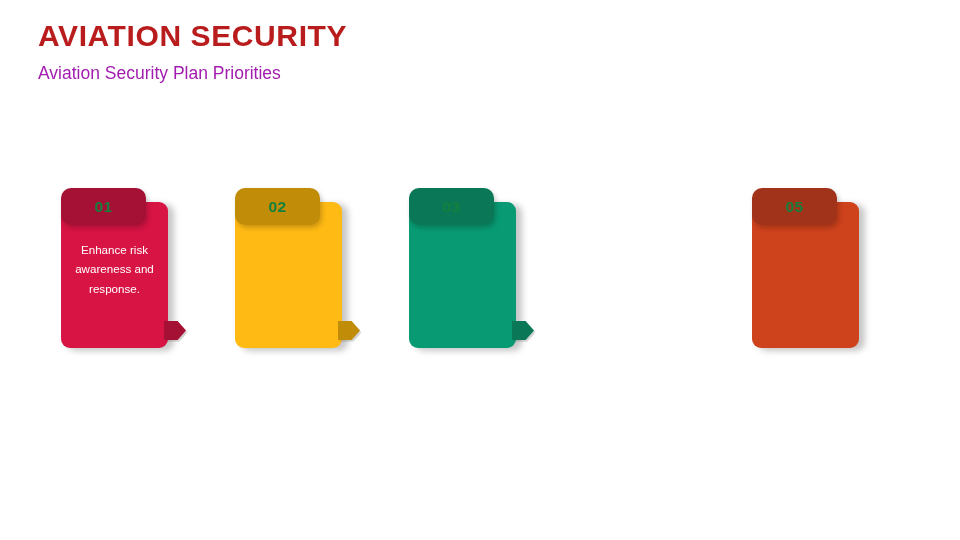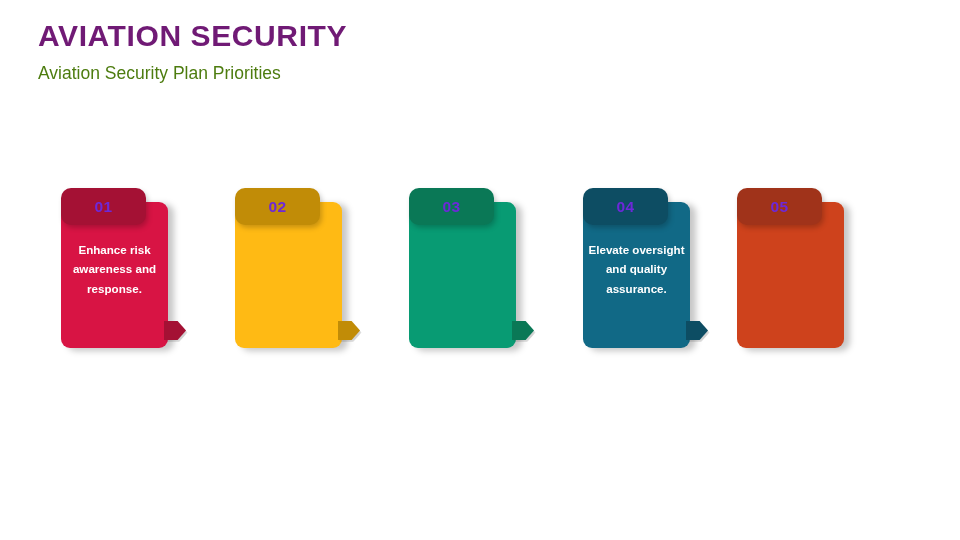--- a/index.html
+++ b/index.html
@@ -23,30 +23,30 @@
 
   
   .header {
     position: absolute;
     left: 38px;
     top: 16px;
   }
   .title {
     font-size: 30px;
     font-weight: bold;
-    color: #701a75;
+    color: #b91c1c;
     letter-spacing: 0.6px;
     line-height: 40px;
     margin: 0;
     white-space: nowrap;
   }
   .subtitle {
     font-size: 17.5px;
     font-weight: normal;
-    color: #4d7c0f;
+    color: #a21caf;
     line-height: 26px;
     margin: 4px 0 0 0;
     white-space: nowrap;
   }
 
   
   .cards {
     position: absolute;
     left: 61px;
     top: 188px;
@@ -104,35 +104,35 @@
 
   .card-num {
     position: absolute;
     left: 0;
     top: 0;
     width: 85px;
     height: 37px;
     display: flex;
     align-items: center;
     justify-content: center;
-    color: #6d28d9;
+    color: #15803d;
     font-size: 15.5px;
     font-weight: bold;
     letter-spacing: 0.3px;
   }
 
   .card-text {
     position: absolute;
     left: 2px;
     top: 52px;
     width: 103px;
     text-align: center;
     color: #ffffff;
     font-size: 11.6px;
-    font-weight: bold;
+    font-weight: normal;
     line-height: 19.4px;
     padding: 0 1px;
     box-sizing: border-box;
   }
 
   
   .card-arrow {
     position: absolute;
     left: 103px;
     top: 133px;
@@ -196,33 +196,21 @@
         <div class="card-shadow"></div>
         <div class="card-body" style="background: rgb(8, 155, 115);"></div>
         <div class="card-arrow">
           <div class="wedge-shadow"></div>
           <div class="wedge" style="background: rgb(10, 120, 86);"></div>
         </div>
         <div class="card-tab-shadow"></div>
         <div class="card-tab" style="background: rgb(10, 120, 86);"></div>
         <div class="card-num">03</div>
       </div>
-      <div class="card" style="left: 522px;">
-        <div class="card-shadow"></div>
-        <div class="card-body" style="background: rgb(17, 105, 134);"></div>
-        <div class="card-arrow">
-          <div class="wedge-shadow"></div>
-          <div class="wedge" style="background: rgb(13, 77, 99);"></div>
-        </div>
-        <div class="card-tab-shadow"></div>
-        <div class="card-tab" style="background: rgb(13, 77, 99);"></div>
-        <div class="card-num">04</div>
-        <div class="card-text">Elevate oversight and quality assurance.</div>
-      </div>
-      <div class="card" style="left: 676px; padding-left: 7px;">
+      <div class="card" style="left: 691px; padding-left: 7px;">
         <div class="card-shadow"></div>
         <div class="card-body" style="background: rgb(206, 66, 28);"></div>
         <div class="card-tab-shadow"></div>
         <div class="card-tab" style="background: rgb(160, 51, 26);"></div>
         <div class="card-num">05</div>
       </div>
     </div>
 
 </div>
 

